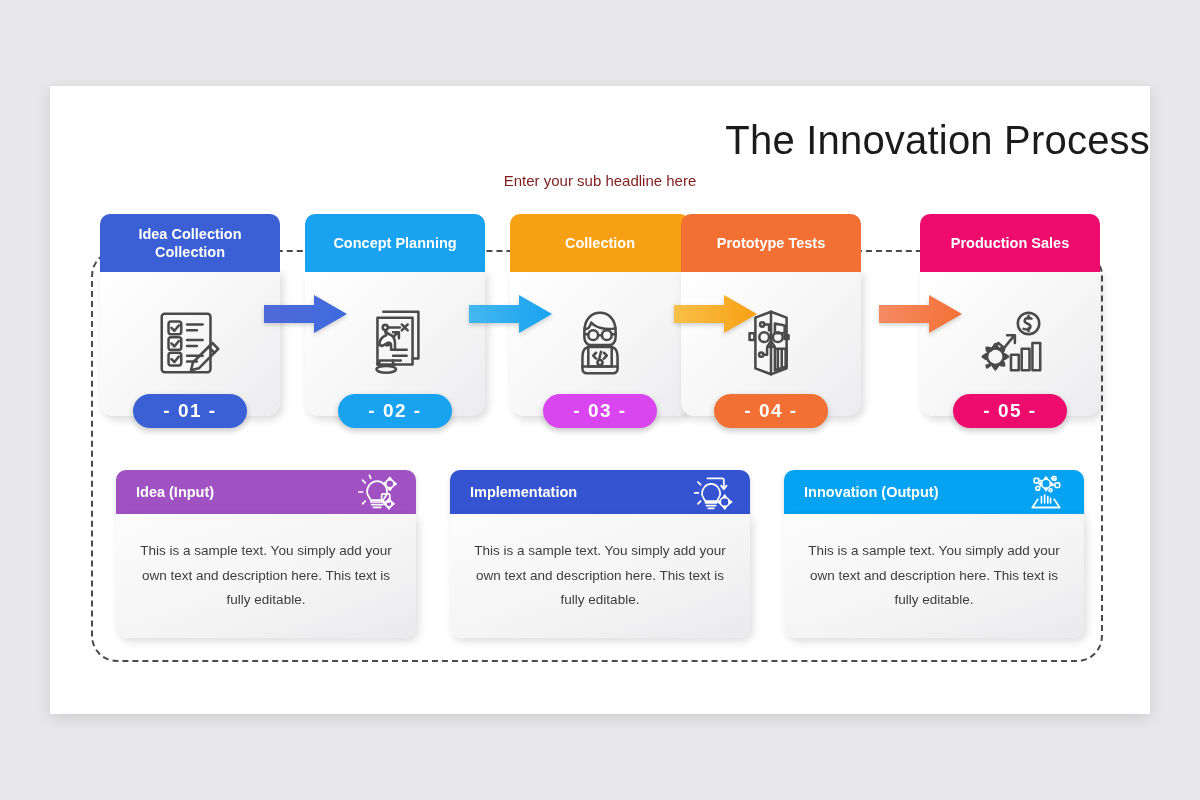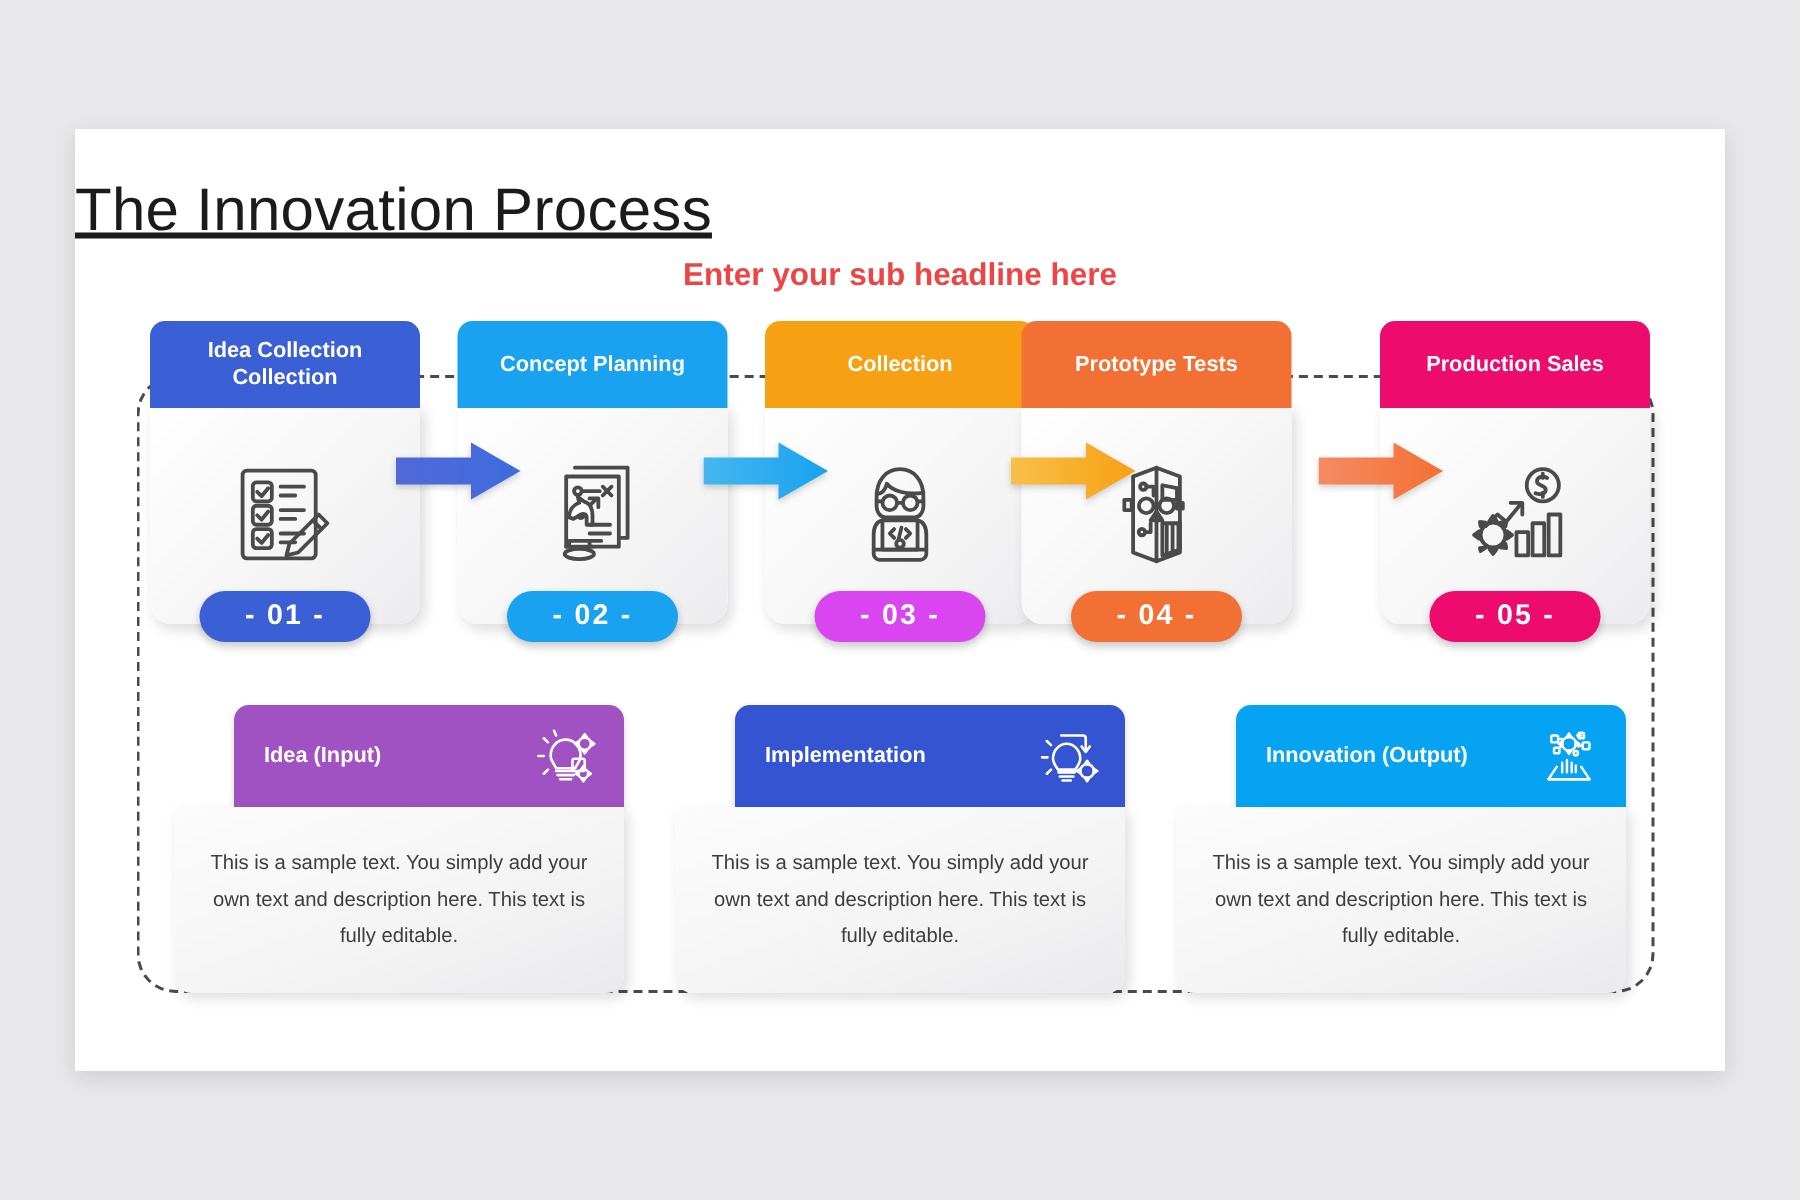--- a/index.html
+++ b/index.html
@@ -15,29 +15,28 @@
     position: absolute;
     left: 50px; top: 86px;
     width: 1100px; height: 628px;
     background: #ffffff;
     box-shadow: 0 4px 14px rgba(0,0,0,.12);
   }
 
   
   #title {
     position: absolute; left: 0; top: 32px; width: 100%;
-    text-align: left;
+    text-align: right;
     font-size: 40px; font-weight: 400; color: #1b1b1b;
     letter-spacing: .2px;
-    text-decoration: underline;
   }
   #subtitle {
     position: absolute; left: 0; top: 86px; width: 100%;
     text-align: center;
-    font-size: 21px; font-weight: 700; color: #ef4444;
+    font-size: 15px; font-weight: 400; color: #7f1d1d;
   }
 
   
   #dashed-frame {
     position: absolute;
     left: 41px; top: 164px;
     width: 1012px; height: 412px;
     border: 2px dashed #4a4a4a;
     border-radius: 26px;
   }
@@ -85,27 +84,26 @@
 
   
   .arrow { position: absolute; top: 78px; width: 84px; height: 44px; z-index: 4; }
   .arrow svg { width: 100%; height: 100%; display: block;
                filter: drop-shadow(0 2px 2px rgba(0,0,0,.18)); }
 
   
   #bottom { position: absolute; left: 66px; top: 384px; width: 968px; height: 180px; }
   .bcard { position: absolute; top: 0; width: 300px; }
   .bcard-head {
-    height: 68px;
+    height: 44px;
     border-radius: 10px 10px 0 0;
     display: flex; align-items: center; justify-content: space-between;
     padding: 0 16px 0 20px;
     color: #fff; font-size: 14.5px; font-weight: bold;
     box-shadow: 0 2px 5px rgba(0,0,0,.16);
-    margin-left: 40px;
   }
   .bcard-head svg { width: 44px; height: 40px; display: block; }
   .bcard-body {
     height: 124px;
     background: linear-gradient(160deg,#fcfcfc 0%,#f4f4f5 60%,#eaeaec 100%);
     border-radius: 0 0 12px 12px;
     box-shadow: 3px 4px 9px rgba(0,0,0,.13);
     display: flex; align-items: center; justify-content: center;
     padding: 12px 16px;
   }

